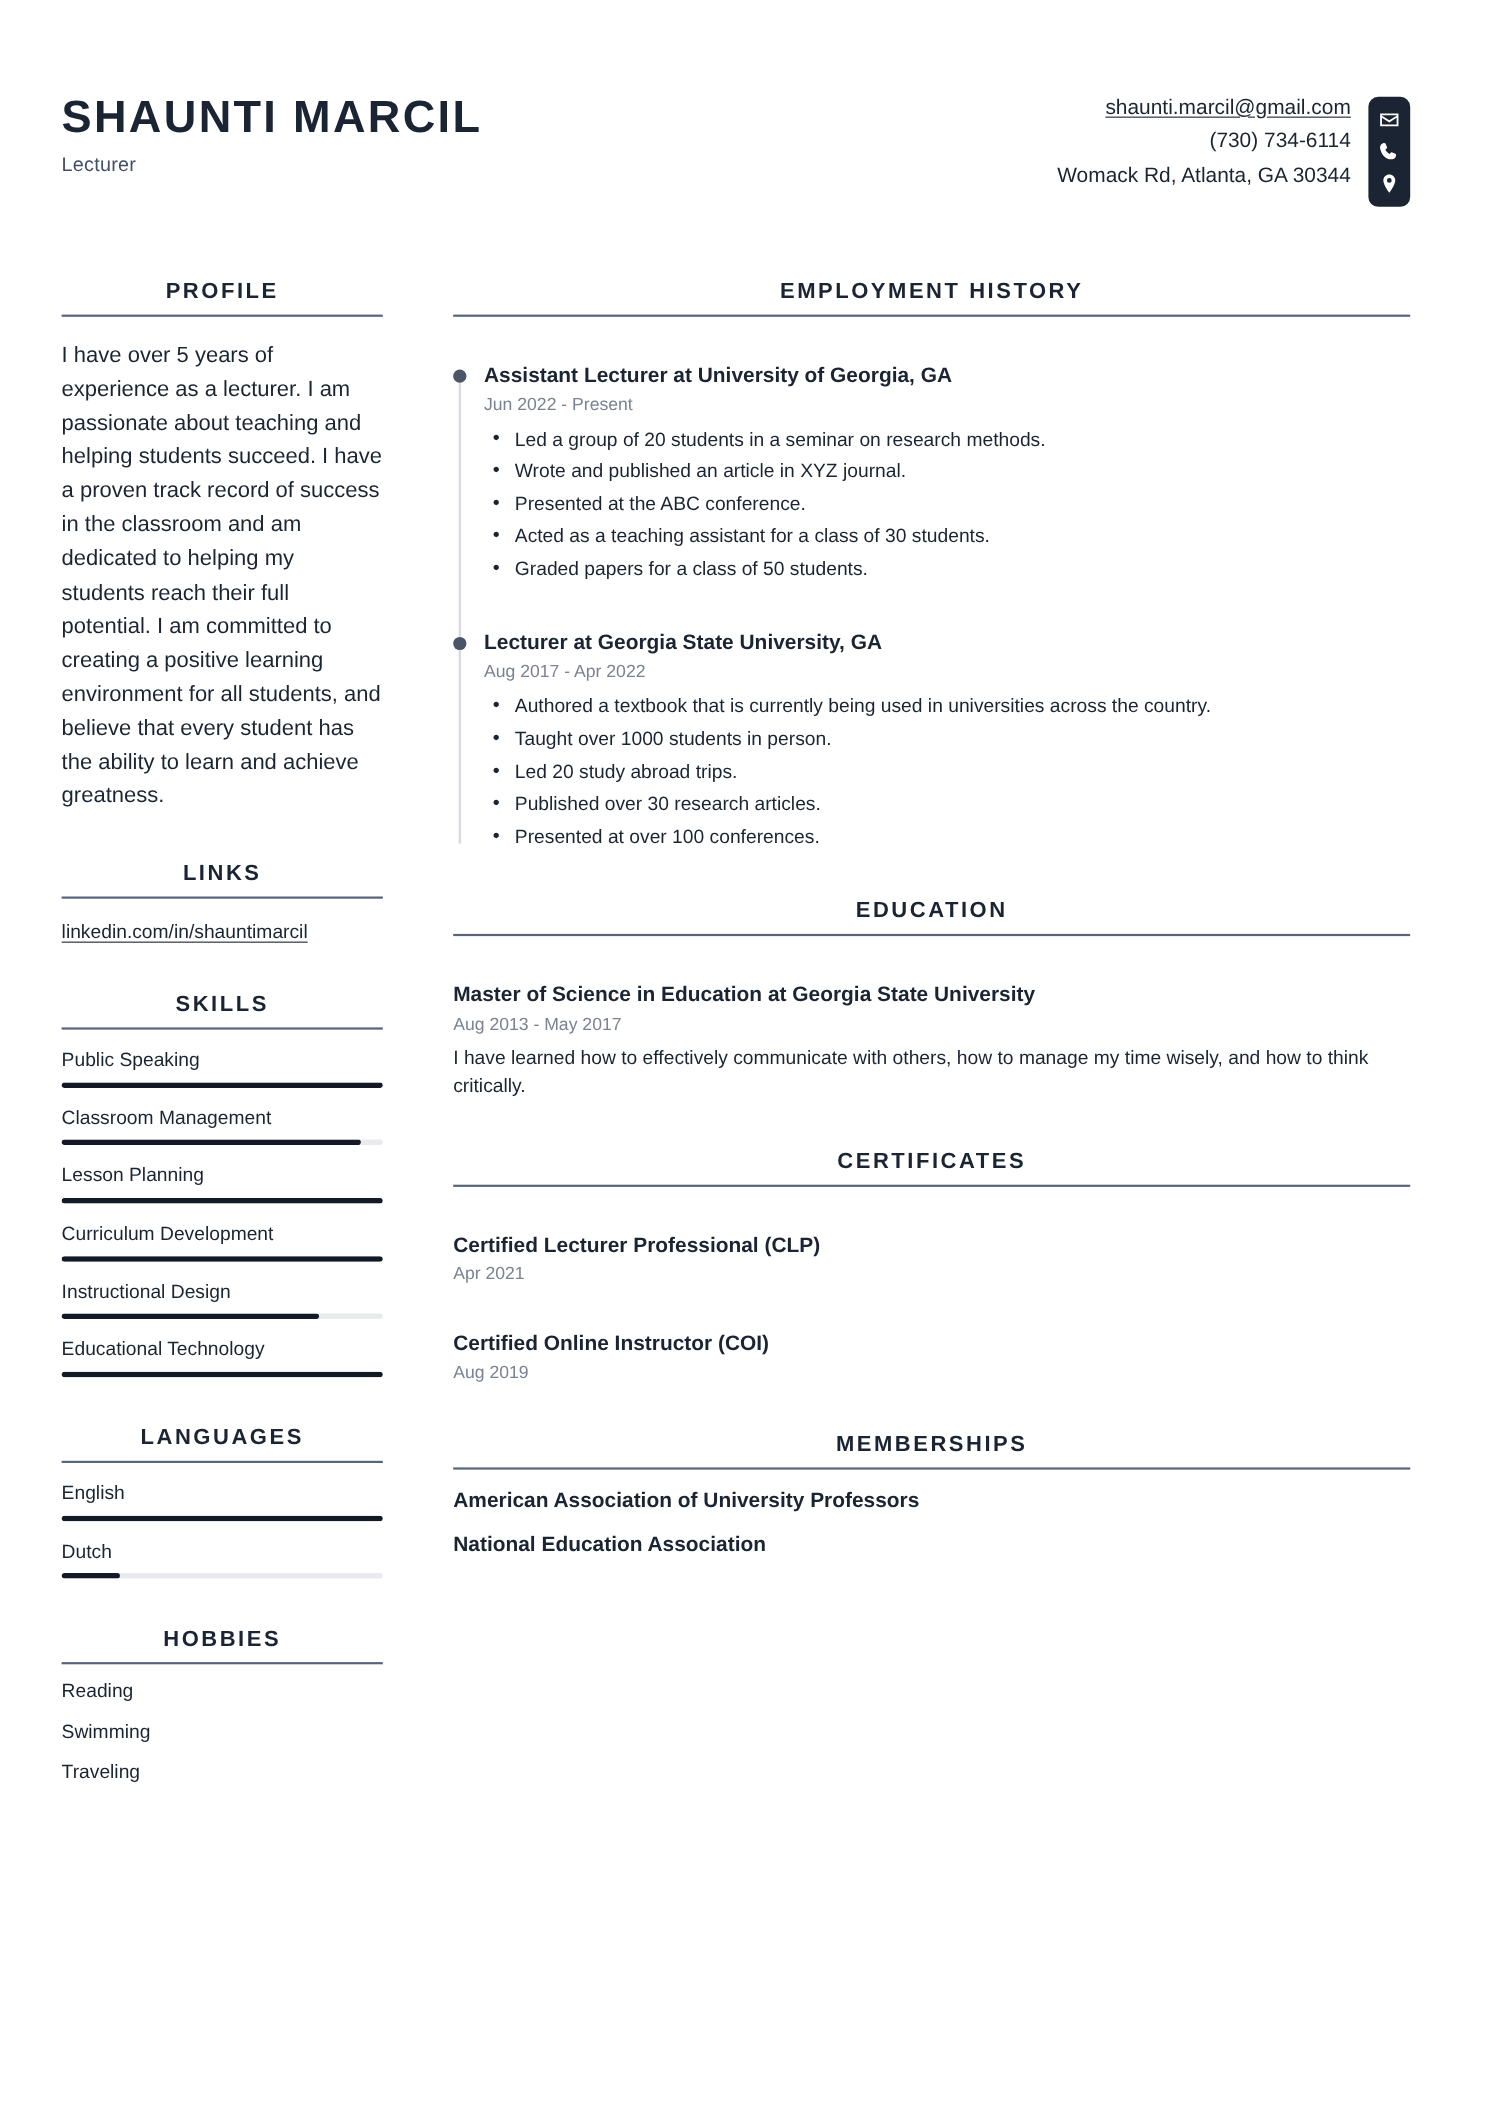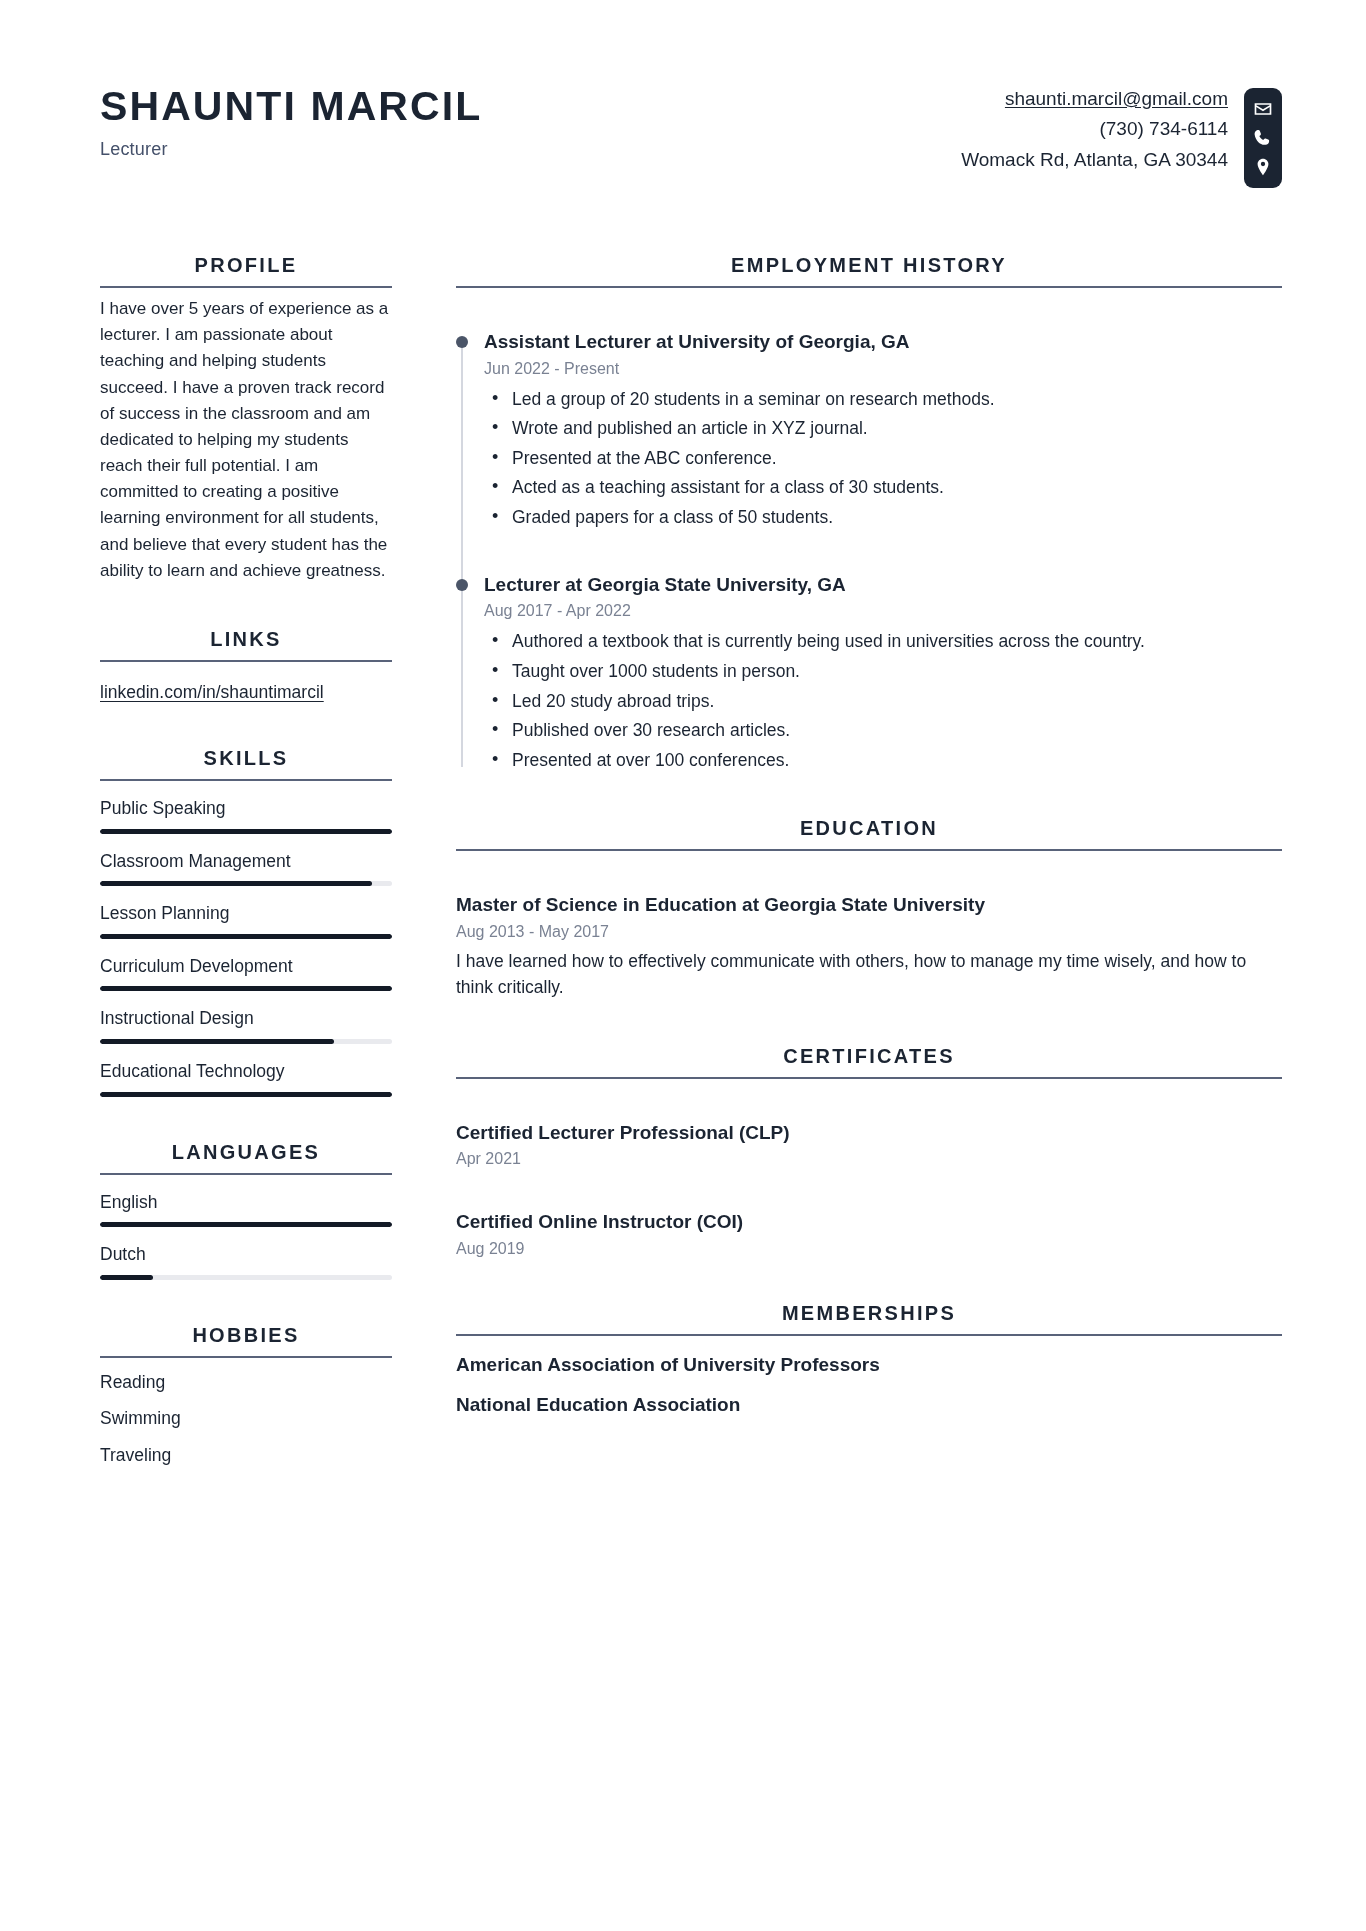--- a/index.html
+++ b/index.html
@@ -8,21 +8,21 @@
     width: 1366px;
     background: #ffffff;
     font-family: "Liberation Sans", sans-serif;
   }
 
   .page {
     position: relative;
     width: 1366px;
     min-height: 1931px;
     background: #ffffff;
-    padding: 52px 84px 60px 100px;
+    padding: 52px 84px 60px 56px;
     color: #1b2432;
   }
 
   
   .header {
     display: flex;
     align-items: flex-start;
     justify-content: space-between;
     padding-top: 22px;
     min-height: 120px;
@@ -108,22 +108,22 @@
   .sec-rule {
     height: 2px;
     background: #59637a;
     margin-top: 9px;
   }
   .sec { margin-bottom: 44px; }
   .sec:last-child { margin-bottom: 0; }
 
   
   .profile-text {
-    margin-top: 8px;
-    font-size: 17px;
+    margin-top: 20px;
+    font-size: 20px;
     line-height: 1.54;
     color: #1b2432;
   }
 
   .link-item {
     margin-top: 20px;
     font-size: 17.5px;
     color: #1b2432;
     text-decoration: underline;
     text-underline-offset: 3px;

